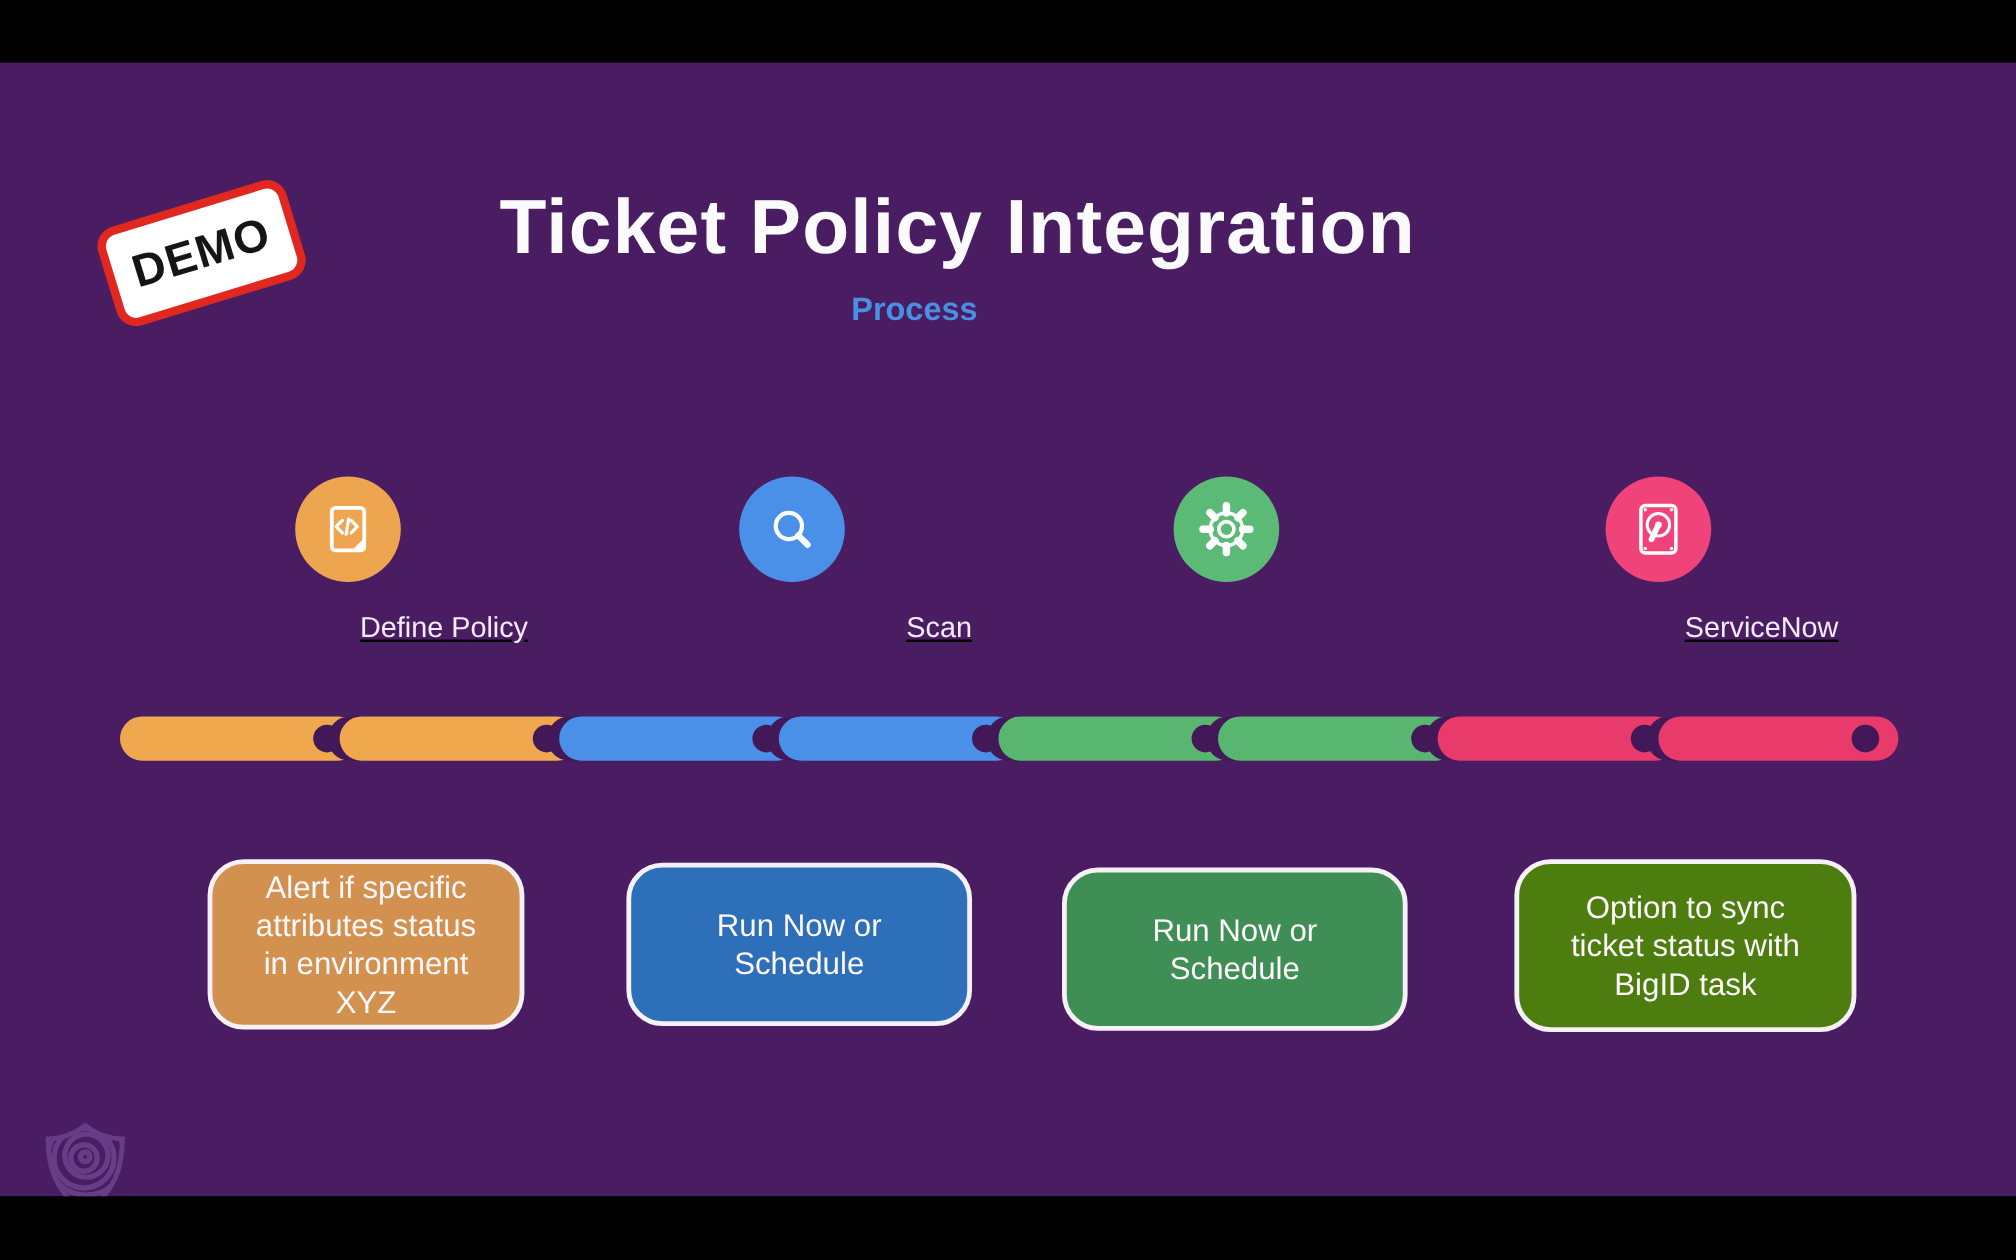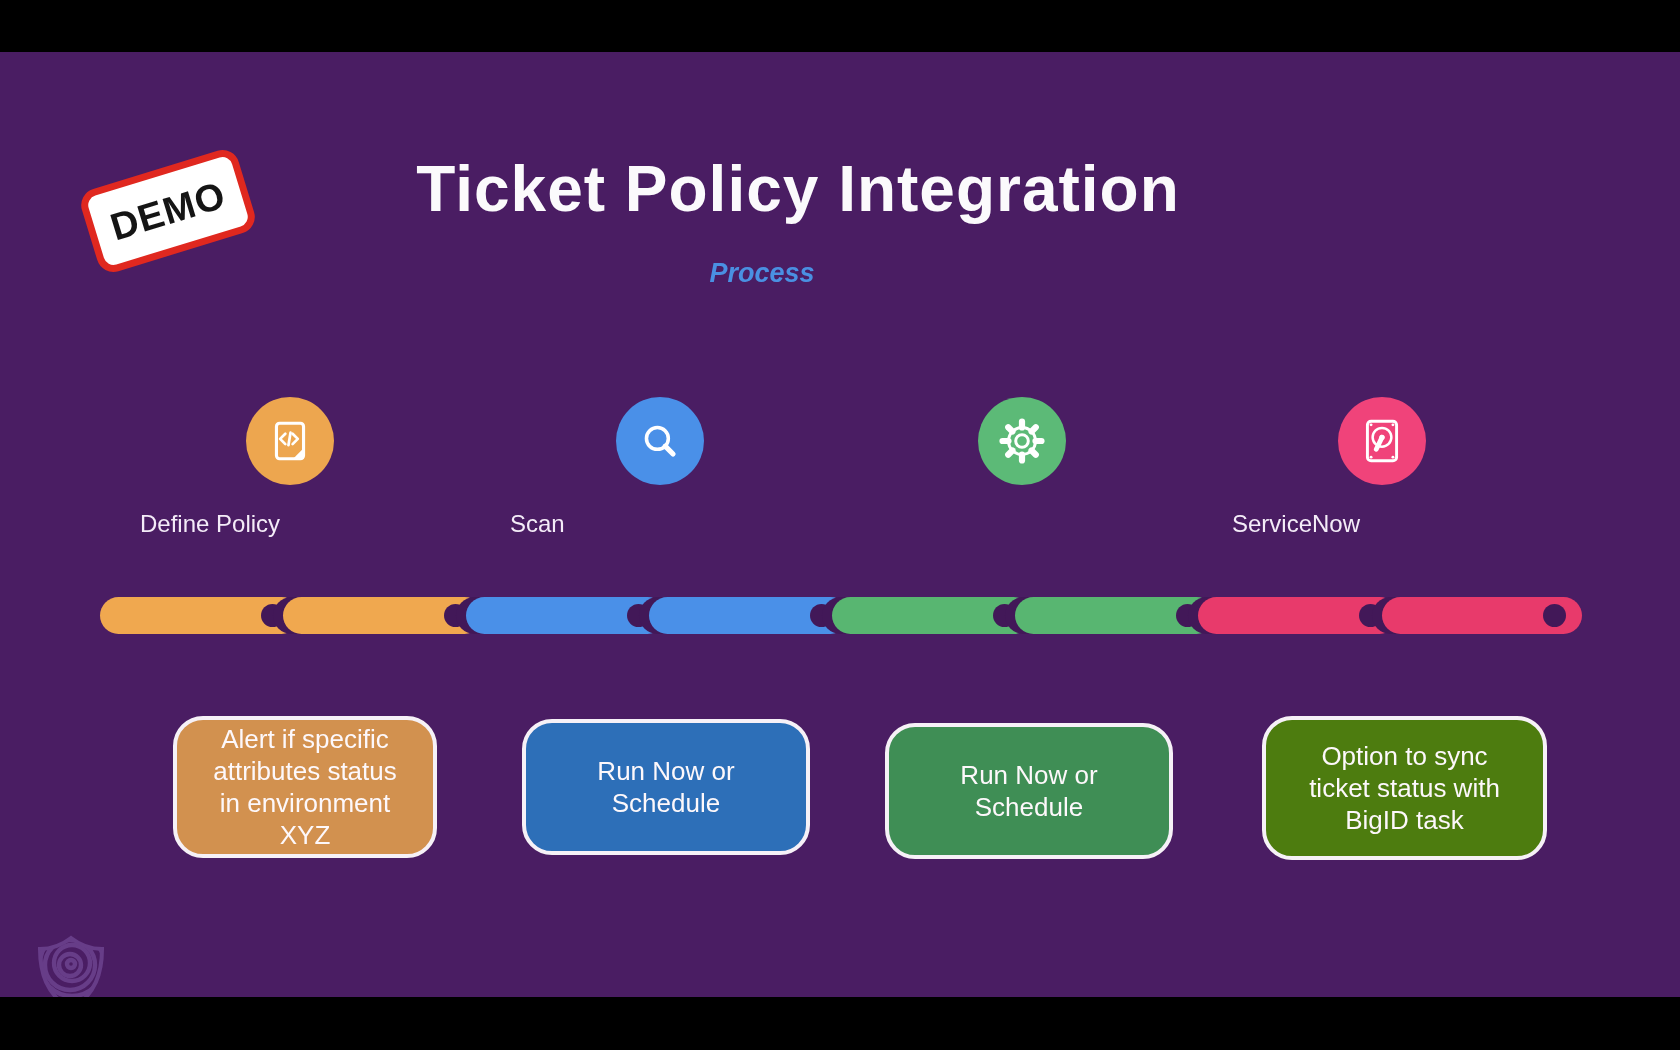--- a/index.html
+++ b/index.html
@@ -17,25 +17,25 @@
   #demo-badge { position:absolute; left:86px; top:116px; width:164px; height:86px;
                 background:#ffffff; border:7px solid #e0281f; border-radius:17px;
                 transform:rotate(-17deg);
                 display:flex; align-items:center; justify-content:center; }
   #demo-badge span { font-size:38px; font-weight:900; color:#151515; letter-spacing:1px; }
 
   
   #page-title { position:absolute; left:798px; top:100px; transform:translateX(-50%);
                 white-space:nowrap; font-size:64px; font-weight:900; color:#fbfafc;
                 letter-spacing:1px; }
-  #page-subtitle { position:absolute; left:762px; top:206px; transform:translateX(-50%);
-                   font-size:27px; font-weight:700;font-style:italic; }
-
-  
-  .step { position:absolute; top:345px; width:300px; text-align:left; }
+  #page-subtitle { position:absolute; left:762px; top:191px; transform:translateX(-50%);
+                   font-size:27px; font-weight:700; }
+
+  
+  .step { position:absolute; top:345px; width:300px; text-align:right;text-decoration:underline; }
   .step-circle { width:88px; height:88px; border-radius:50%; margin:0 auto;
                  display:flex; align-items:center; justify-content:center; }
   .step-label { margin-top:25px; font-size:24px; line-height:28px; color:#f4ecf8; }
   .step-label span { display:block; }
   #step-0 { left:140px; } #step-1 { left:510px; } #step-2 { left:872px; } #step-3 { left:1232px; }
 
   
   .seg { position:absolute; top:545px; height:37px; width:200px; border-radius:18.5px; }
   .seg.linked { box-shadow:-10px 0 0 0 #421858; }
   .seg-dot { position:absolute; top:7px; right:16px; width:23px; height:23px; border-radius:50%; }

